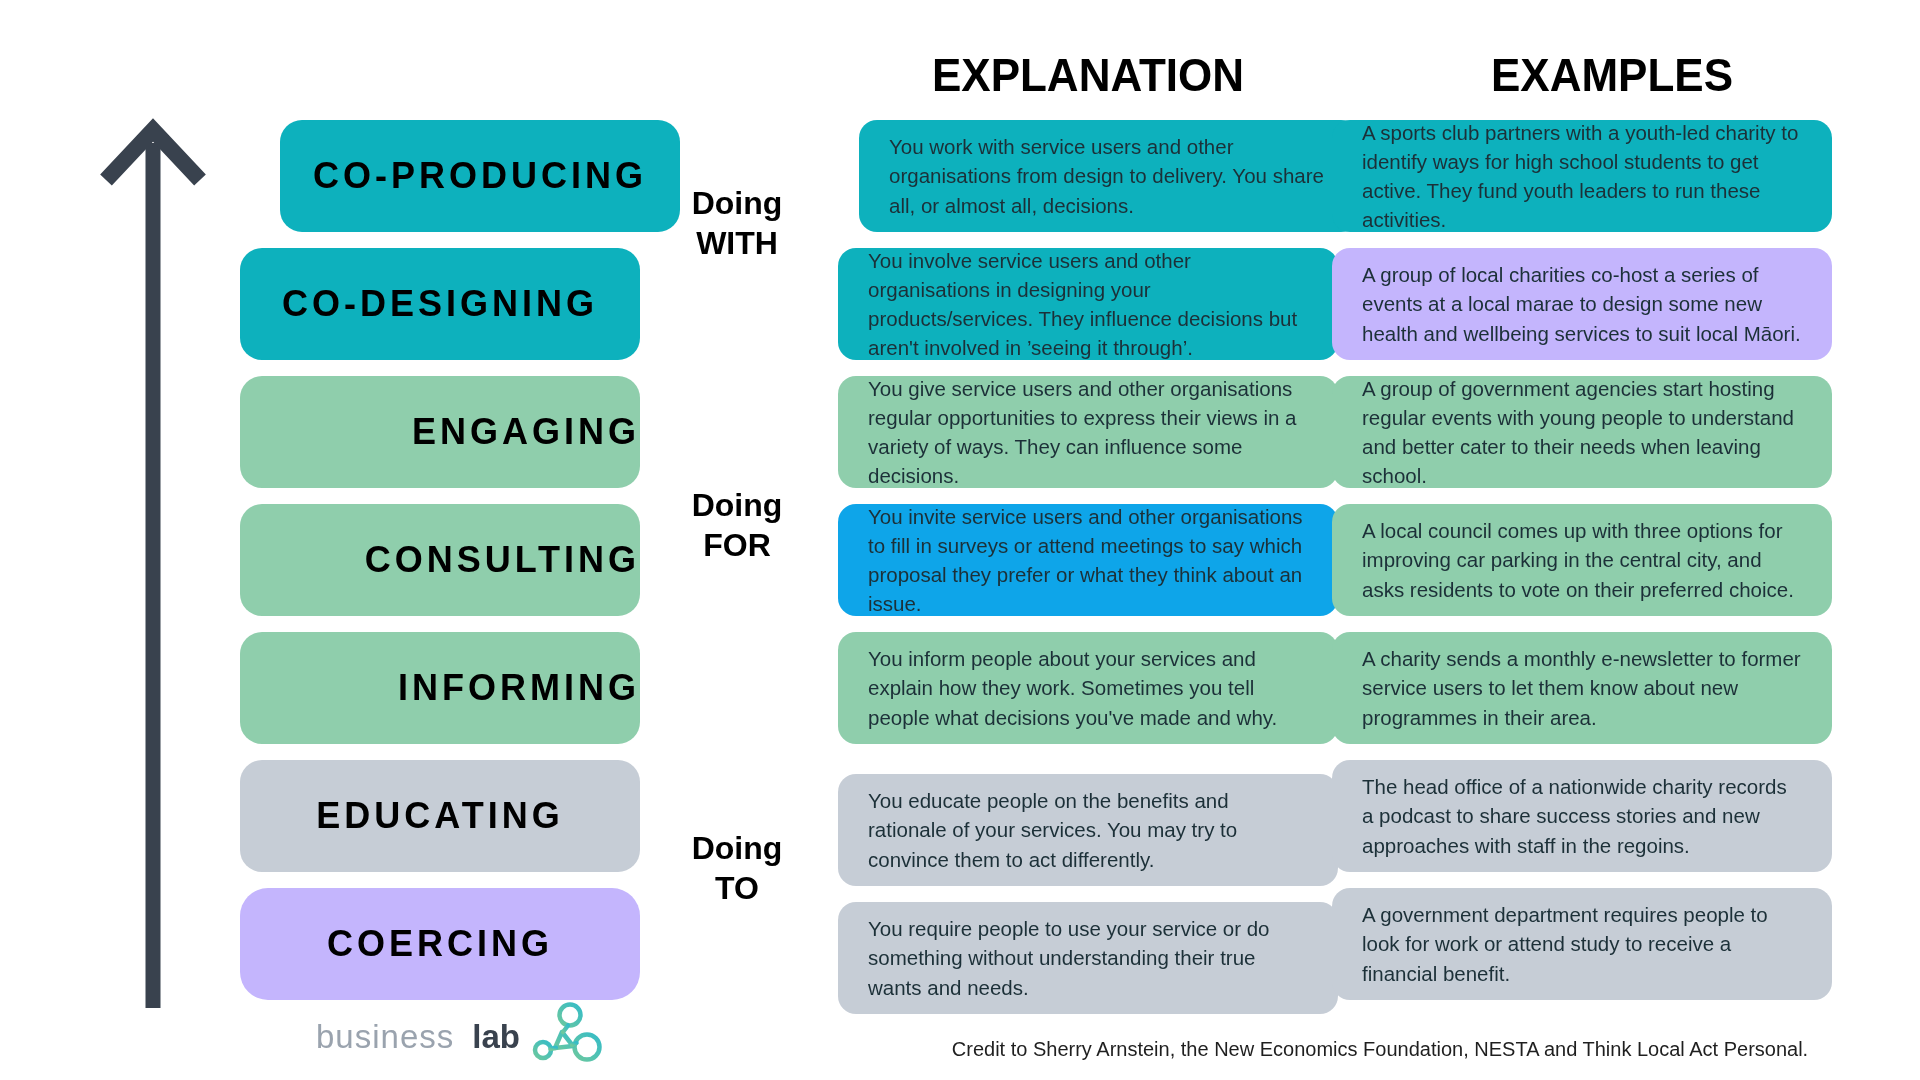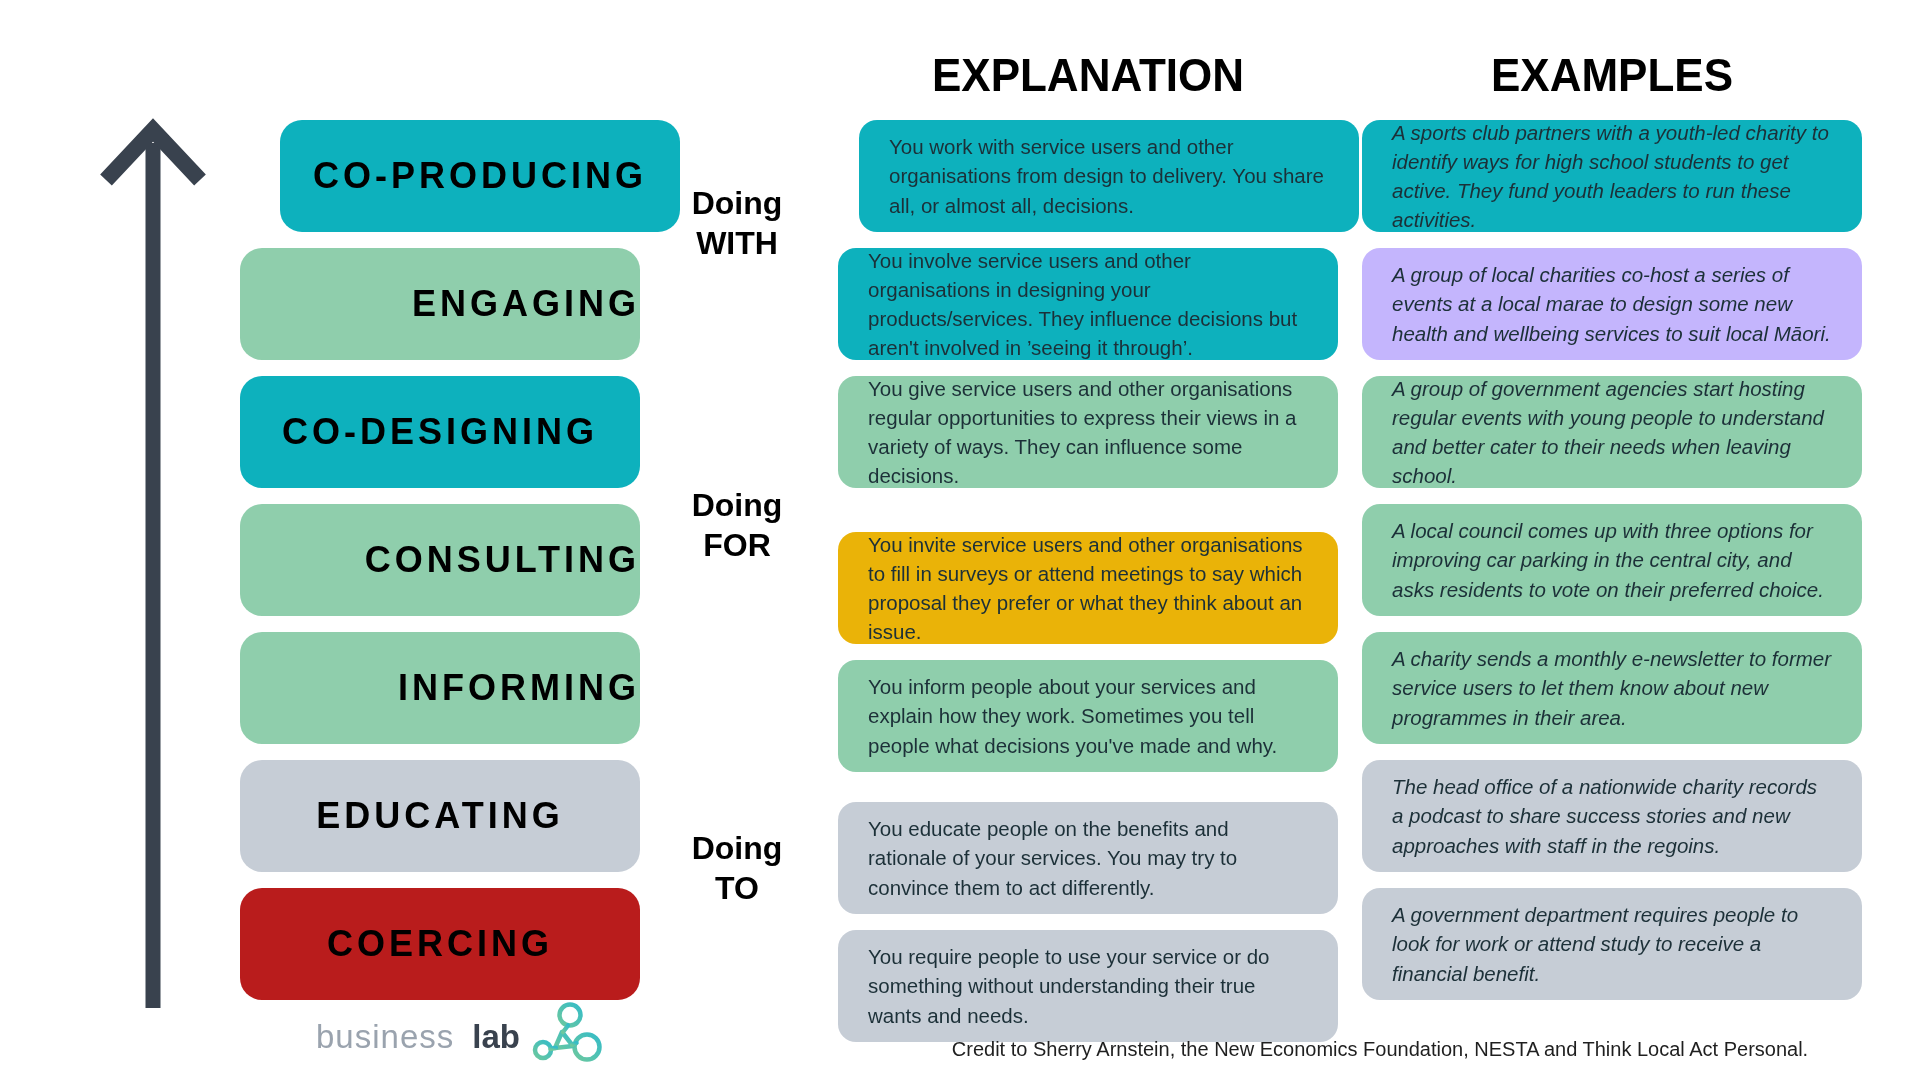--- a/index.html
+++ b/index.html
@@ -23,21 +23,21 @@
   
   .doing{position:absolute;left:630px;width:214px;text-align:center;color:#000;
          font-size:32px;font-weight:800;line-height:1.25;}
   .doing.with{top:183px;}
   .doing.for{top:485px;}
   .doing.to{top:828px;}
 
   
   .card-col{position:absolute;top:120px;display:flex;flex-direction:column;gap:16px;}
   .card-col.explanations{left:838px;}
-  .card-col.examples{left:1362px;font-style:italic;}
+  .card-col.examples{left:1332px;}
   .card{width:500px;height:112px;border-radius:18px;display:flex;align-items:center;
         box-sizing:border-box;padding:0 30px;}
   .card p{margin:0;font-size:20.5px;line-height:1.42;color:#1c3038;}
 
   
   .teal{background:#0db1bd;}
   .green{background:#8fceac;justify-content:flex-end;}
   .gray{background:#c6cdd6;}
 
   
@@ -61,36 +61,36 @@
     <svg width="130" height="915" viewBox="0 0 130 915">
       <line x1="65" y1="35" x2="65" y2="900" stroke="#39424e" stroke-width="15"></line>
       <polyline points="18,72 65,22 112,72" fill="none" stroke="#39424e" stroke-width="16" stroke-linejoin="miter"></polyline>
     </svg>
   </div>
 
   <div class="pill-col">
     <div class="pill teal" data-color="teal" style="background-color: rgb(13, 177, 189); margin-left: 40px;">
       <span class="pill-label">CO-PRODUCING</span>
     </div>
+    <div class="pill teal" data-color="teal" style="background-color: rgb(13, 177, 189);">
+      <span class="pill-label">CO-DESIGNING</span>
+    </div>
     <div class="pill green" data-color="green" style="background-color: rgb(143, 206, 172);">
       <span class="pill-label">ENGAGING</span>
-    </div>
-    <div class="pill teal" data-color="teal" style="background-color: rgb(13, 177, 189);">
-      <span class="pill-label">CO-DESIGNING</span>
     </div>
     <div class="pill green" data-color="green" style="background-color: rgb(143, 206, 172);">
       <span class="pill-label">CONSULTING</span>
     </div>
     <div class="pill green" data-color="green" style="background-color: rgb(143, 206, 172);">
       <span class="pill-label">INFORMING</span>
     </div>
     <div class="pill gray" data-color="gray" style="background-color: rgb(198, 205, 214);">
       <span class="pill-label">EDUCATING</span>
     </div>
-    <div class="pill gray" data-color="gray" style="background-color: #b91c1c;">
+    <div class="pill gray" data-color="gray" style="background-color: #c4b5fd; border-radius: 28px;">
       <span class="pill-label">COERCING</span>
     </div>
   </div>
 
   <div class="doing with">
     <div>Doing</div>
     <div>WITH</div>
   </div>
   <div class="doing for">
     <div>Doing</div>
@@ -104,21 +104,21 @@
   <div class="card-col explanations">
     <div class="card teal" data-color="teal" style="background-color: rgb(13, 177, 189); margin-left: 21px;">
         <p>You work with service users and other organisations from design to delivery. You share all, or almost all, decisions.</p>
       </div>
     <div class="card teal" data-color="teal" style="background-color: rgb(13, 177, 189);">
         <p>You involve service users and other organisations in designing your products/services. They influence decisions but aren't involved in ’seeing it through’.</p>
       </div>
     <div class="card green" data-color="green" style="background-color: rgb(143, 206, 172);">
         <p>You give service users and other organisations regular opportunities to express their views in a variety of ways. They can influence some decisions.</p>
       </div>
-    <div class="card green" data-color="green" style="background-color: #eab308; margin-top: 28px;">
+    <div class="card green" data-color="green" style="background-color: #0ea5e9;">
         <p>You invite service users and other organisations to fill in surveys or attend meetings to say which proposal they prefer or what they think about an issue.</p>
       </div>
     <div class="card green" data-color="green" style="background-color: rgb(143, 206, 172);">
         <p>You inform people about your services and explain how they work. Sometimes you tell people what decisions you've made and why.</p>
       </div>
     <div class="card gray" data-color="gray" style="background-color: rgb(198, 205, 214); margin-top: 14px;">
         <p>You educate people on the benefits and rationale of your services. You may try to convince them to act differently.</p>
       </div>
     <div class="card gray" data-color="gray" style="background-color: rgb(198, 205, 214);">
         <p>You require people to use your service or do something without understanding their true wants and needs.</p>

